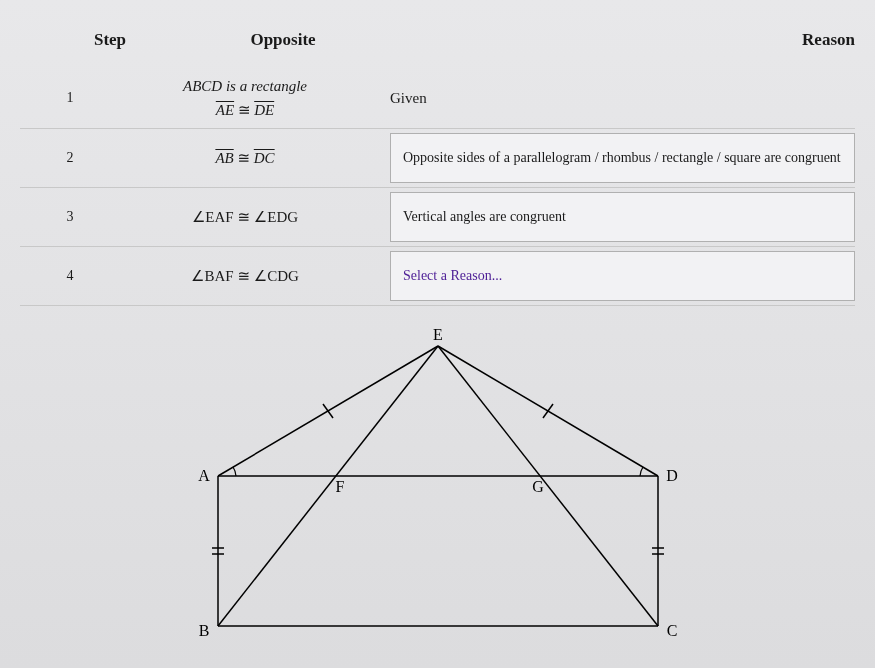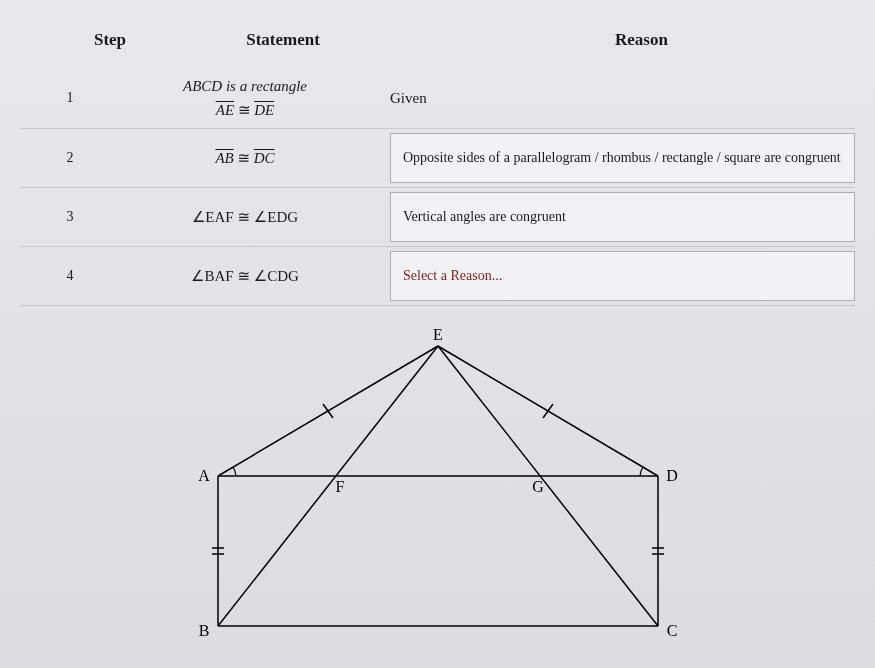--- a/index.html
+++ b/index.html
@@ -15,21 +15,21 @@
       padding: 30px 20px 0 20px;
     }
     .header-row {
       display: flex;
       font-weight: bold;
       font-size: 17px;
       margin-bottom: 18px;
     }
     .col-step { width: 100px; text-align: center; padding-left: 4px; margin-left: 38px; }
     .col-statement { width: 250px; text-align: center; }
-    .col-reason { flex: 1; text-align: center; padding-left: 20px; font-family: Liberation Serif, serif; }
+    .col-reason { flex: 1; text-align: right; padding-left: 20px; font-family: Liberation Serif, serif; }
     .proof-row {
       display: flex;
       align-items: center;
       min-height: 44px;
       border-bottom: 1px solid #c8c8c8;
       font-size: 15px;
     }
     .proof-row:first-of-type { border-top: 1px solid #c8c8c8; }
     .step-num {
       width: 100px;
@@ -48,42 +48,42 @@
       flex: 1;
       padding-left: 20px;
     }
     .reason-box {
       background: #f2f2f4;
       border: 1px solid #b0b0b0;
       padding: 16px 12px;
       font-size: 14px;
       margin: 4px 0;
     }
-    .reason-box.placeholder { color: #7f1d1d; }
+    .reason-box.placeholder { color: #4c1d95; }
     .overline {
       text-decoration: overline;
       font-style: italic;
     }
     .cong { font-style: normal; }
     .angle { font-style: normal; }
     .diagram {
       margin: 20px auto 0 auto;
       width: 560px;
     }
     svg { display: block; }
     .svglabel { font-family: 'Times New Roman', serif; font-size: 16px; font-style: normal; }
   </style>
 </head>
 <body>
 
 <div class="container">
 
   <div class="header-row">
     <div class="col-step">Step</div>
-    <div class="col-statement">Statement</div>
+    <div class="col-statement">Opposite</div>
     <div class="col-reason">Reason</div>
   </div>
 
   <div class="proof-row">
     <div class="step-num">1</div>
     <div class="statement">
       <div style="">ABCD is a rectangle</div>
       <div>
         <span class="overline">AE</span><span class="cong"> ≅ </span><span class="overline">DE</span>
       </div>

